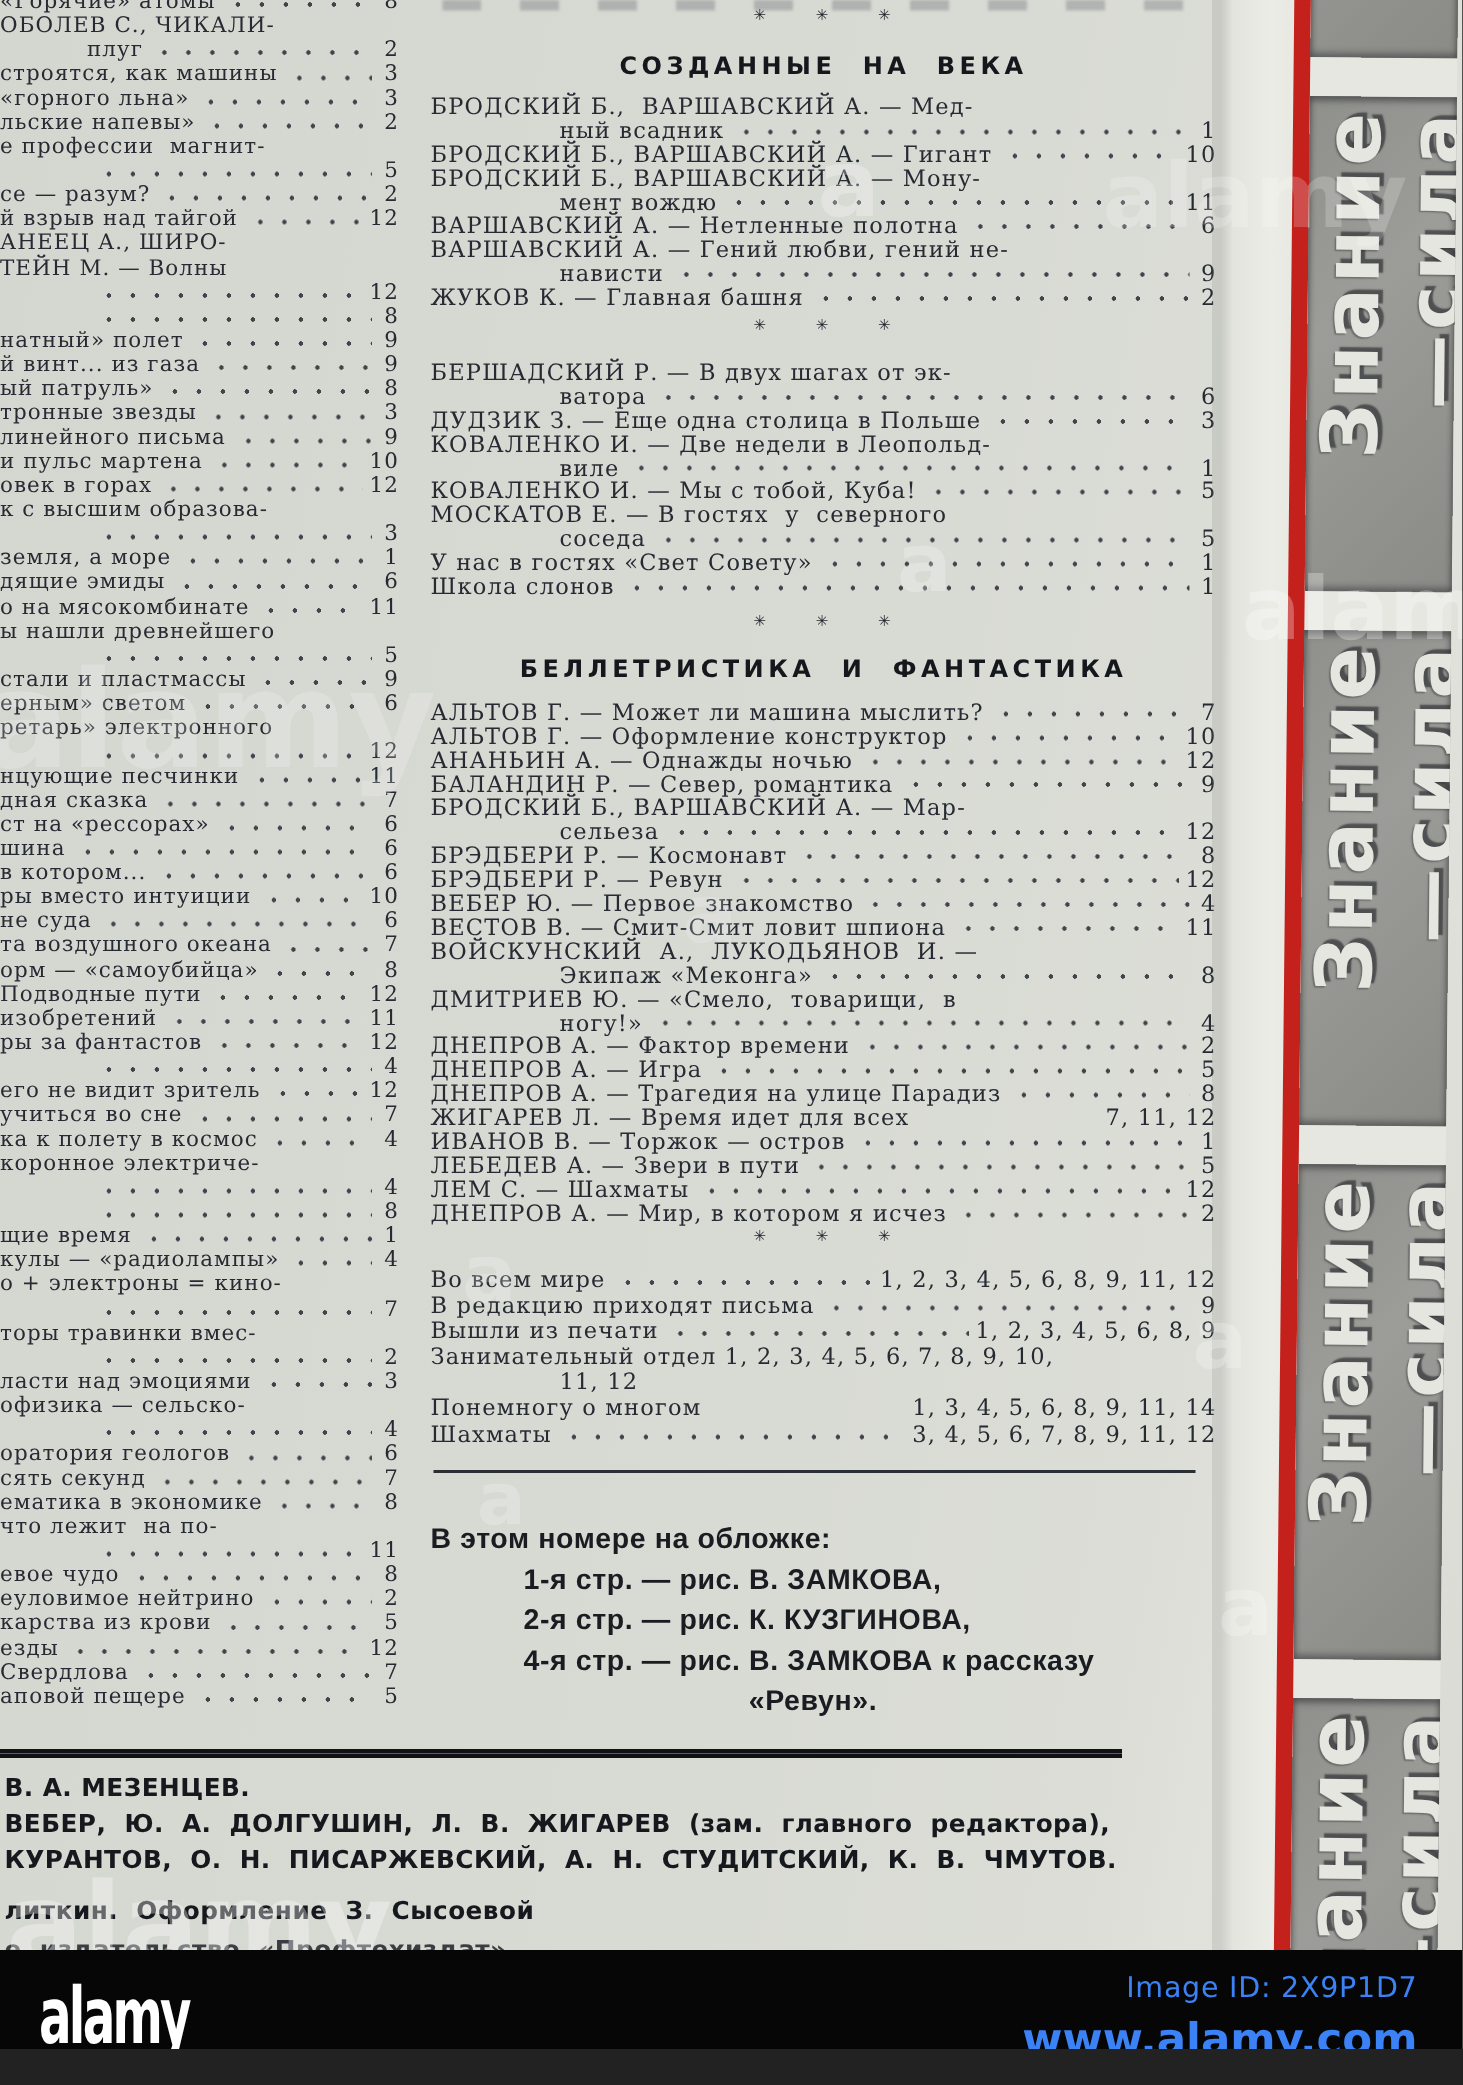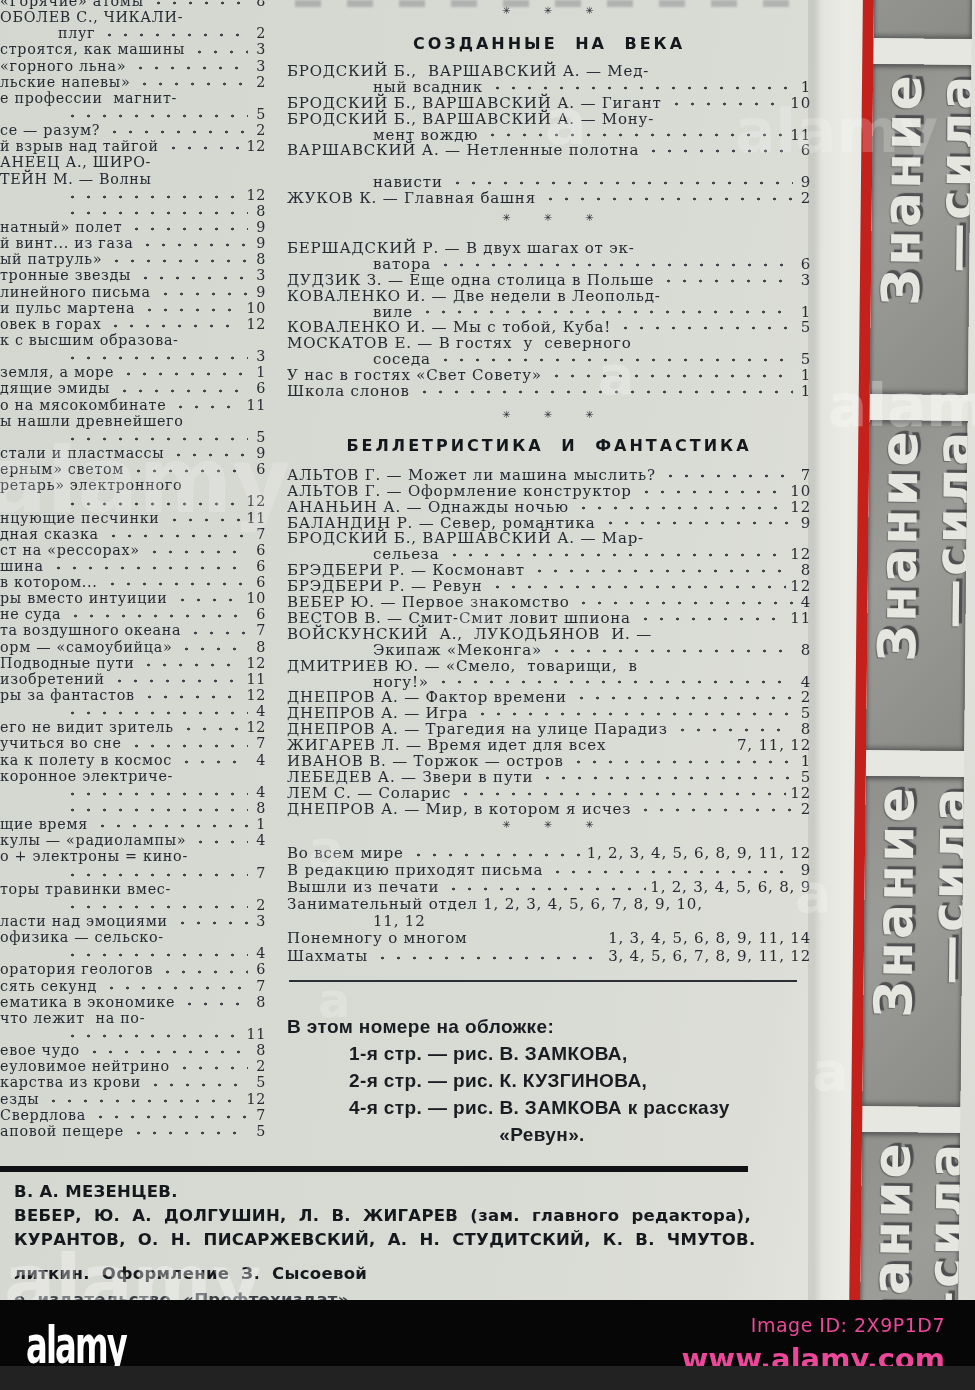--- a/index.html
+++ b/index.html
@@ -32,21 +32,21 @@
   .cover{margin-top:34px;font-family:Liberation Sans, sans-serif;font-weight:bold;font-size:19px;color:#191c21;letter-spacing:0.4px;}
   .cover-title{height:27px;}
   .cover-line{height:27px;padding-left:62px;white-space:pre;}
   .cover-tail{height:27px;text-align:center;padding-right:14px;}
   
   .smudge{position:absolute;left:295px;top:0;width:495px;height:7px;opacity:.45;filter:blur(1.2px);
     background:repeating-linear-gradient(90deg, rgba(55,60,70,.55) 0 26px, rgba(0,0,0,0) 26px 52px);}
   
   #black-rule{position:absolute;left:0;top:1166px;width:748px;height:6px;
     background:linear-gradient(to bottom,#101114 0 42%, #5a5d62 50%, #101114 58%);}
-  #editors{position:absolute;left:14px;top:1182px;width:770px;font-family:"DejaVu Sans",sans-serif;
+  #editors{position:absolute;left:3px;top:1182px;width:770px;font-family:"DejaVu Sans",sans-serif;
     font-weight:bold;color:#15181d;font-size:16.5px;letter-spacing:0.3px;}
   .ed-line{height:24px;white-space:pre;}
   .ed-note{margin-top:10px;height:24px;white-space:pre;}
   .ed-partial{margin-top:2px;height:20px;white-space:pre;color:#3a3e44;}
   
   #page-margin{position:absolute;left:808px;top:0;width:70px;height:1390px;
     background:linear-gradient(90deg, rgba(120,122,118,.18) 0 6px, #e4e4de 14px, #ecece6 55%, #e6e6e0 100%);}
   #red-stripe{position:absolute;left:863px;top:-12px;width:13px;height:1330px;background:#c4201c;
     transform:rotate(0.6deg);transform-origin:top left;box-shadow:1px 0 0 rgba(90,20,15,.4);}
   #spine{position:absolute;left:877px;top:-292px;width:98px;height:1700px;background:#e7e7e1;
@@ -59,21 +59,21 @@
     text-shadow:3px 3px 1px rgba(38,40,44,.65), -1px -1px 1px rgba(38,40,44,.4);}
   .kz1{left:0;font-size:52px;}
   .kz2{left:56px;font-size:50px;}
   
   .wm{position:absolute;font-family:"DejaVu Sans",sans-serif;font-weight:bold;color:#ffffff;pointer-events:none;}
   
   #alamy-bar{position:absolute;left:0;top:1300px;width:975px;height:90px;background:#060607;
     display:flex;align-items:center;justify-content:space-between;z-index:30;}
   .alamy-logo{font-family:"DejaVu Sans",sans-serif;font-weight:bold;color:#fff;font-size:52px;
     margin-left:26px;letter-spacing:-3px;transform:scaleX(.62);transform-origin:left center;line-height:1;}
-  .bar-right{margin-right:30px;text-align:right;color:#ec4899;font-family:"DejaVu Sans",sans-serif;}
+  .bar-right{margin-right:30px;text-align:right;color:#3b82f6;font-family:"DejaVu Sans",sans-serif;}
   .bar-id{font-size:19px;letter-spacing:0.5px;}
   .bar-url{font-size:29px;font-weight:bold;margin-top:6px;}
 </style>
 </head>
 <body>
 
 <div id="photo">
   <div class="smudge"></div>
 
   <div id="left-col">
@@ -463,20 +463,21 @@
             <span class="t">мент вождю</span>
             <span class="leader"></span>
             <span class="p">11</span>
           </div>
           <div class="mrow">
             <span class="t">ВАРШАВСКИЙ А. — Нетленные полотна</span>
             <span class="leader"></span>
             <span class="p">6</span>
           </div>
           <div class="mrow nodots">
+            <span class="t">ВАРШАВСКИЙ А. — Гений любви, гений не-</span>
             <span class="leader"></span>
             <span class="p"></span>
           </div>
           <div class="mrow ind">
             <span class="t">нависти</span>
             <span class="leader"></span>
             <span class="p">9</span>
           </div>
           <div class="mrow">
             <span class="t">ЖУКОВ К. — Главная башня</span>
@@ -634,21 +635,21 @@
             <span class="t">ИВАНОВ В. — Торжок — остров</span>
             <span class="leader"></span>
             <span class="p">1</span>
           </div>
           <div class="mrow">
             <span class="t">ЛЕБЕДЕВ А. — Звери в пути</span>
             <span class="leader"></span>
             <span class="p">5</span>
           </div>
           <div class="mrow">
-            <span class="t">ЛЕМ С. — Соларис</span>
+            <span class="t">ЛЕМ С. — Шахматы</span>
             <span class="leader"></span>
             <span class="p">12</span>
           </div>
           <div class="mrow">
             <span class="t">ДНЕПРОВ А. — Мир, в котором я исчез</span>
             <span class="leader"></span>
             <span class="p">2</span>
           </div>
         </div>
         <div class="stars" style="margin-top: 2px;">✳ ✳ ✳</div>

